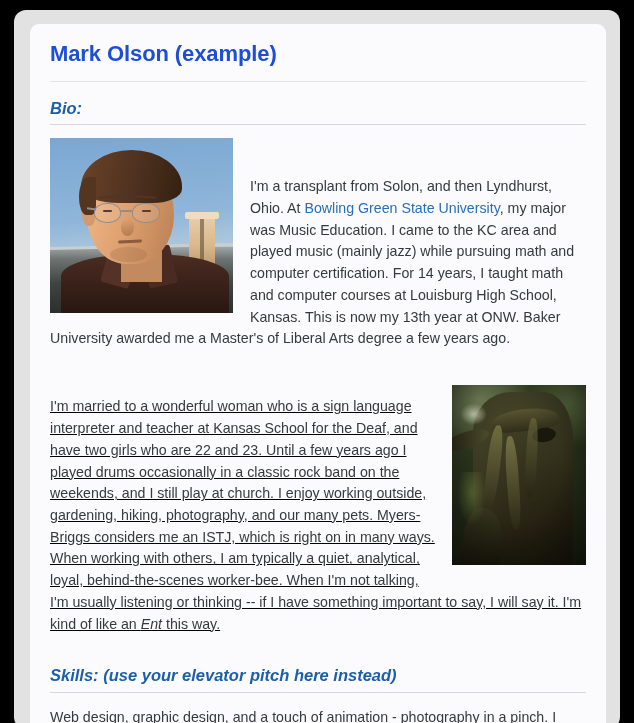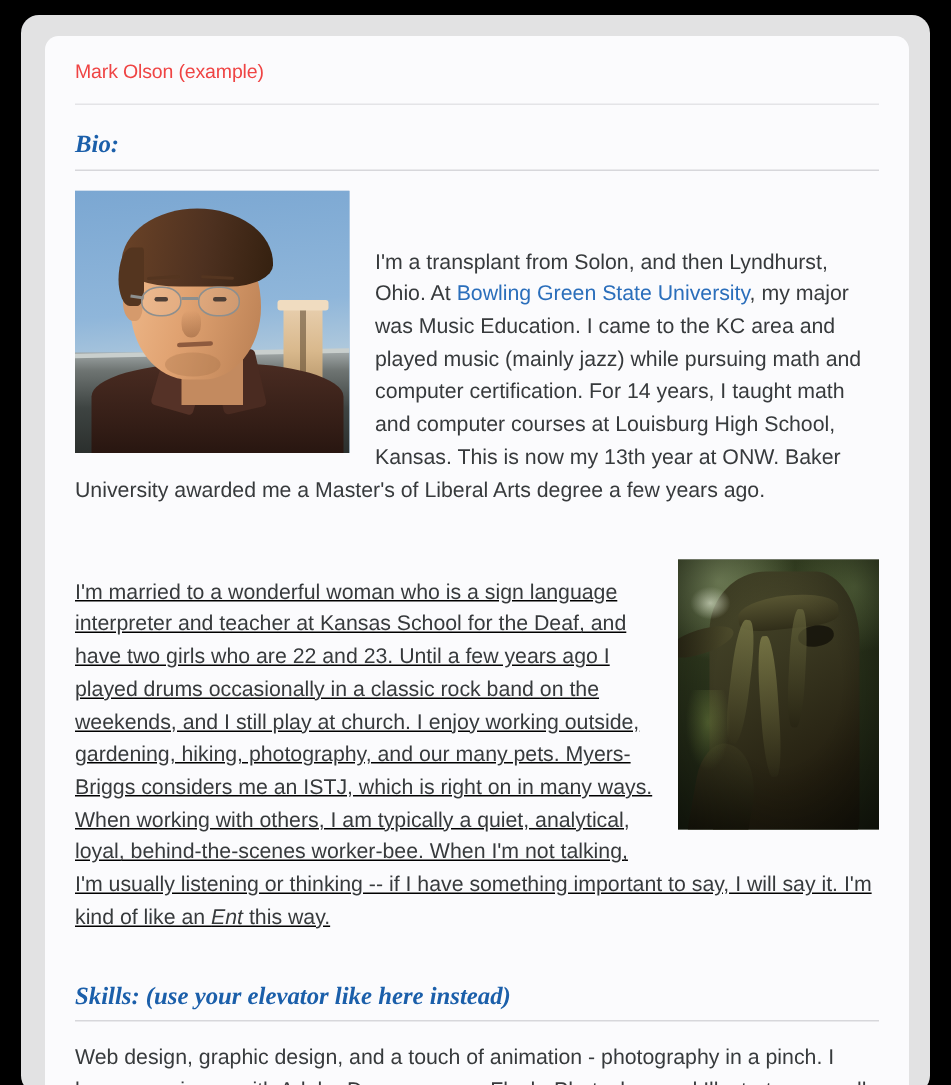--- a/index.html
+++ b/index.html
@@ -33,23 +33,23 @@
     background: #fbfbfd;
     border-radius: 9px 9px 0 0;
     overflow: hidden;
   }
 
   .page-inner {
     padding: 16px 20px 0 20px;
   }
 
   .page-title {
-    font-size: 13px;
-    font-weight: normal;
-    color: #ef4444;
+    font-size: 22px;
+    font-weight: bold;
+    color: #1d4ed8;
     letter-spacing: -0.1px;
     margin: 0 0 4px 0;
     line-height: 1.3;
   }
 
   .rule {
     height: 1px;
     background: #e4e4e7;
     border: 0;
     margin: 0;
@@ -57,21 +57,20 @@
 
   .rule-title { margin-top: 12px; }
 
   .section-heading {
     font-size: 16.5px;
     font-weight: bold;
     font-style: italic;
     color: #1b5faa;
     margin: 16px 0 6px 0;
     line-height: 1.25;
-    font-family: Liberation Serif, serif;
   }
 
   .rule-heading { background: #d7d7db; }
 
   .body-text {
     font-size: 14.2px;
     line-height: 1.53;
     color: #373a3c;
   }
 
@@ -340,19 +339,19 @@
         <div class="root-a"></div>
         <div class="moss"></div>
         <div class="highlight"></div>
         <div class="vignette"></div>
       </div>
 
       <p class="body-text"><span>I'm married to a wonderful woman who is a sign language interpreter and teacher at Kansas School for the Deaf, and have two girls who are 22 and 23. Until a few years ago I played drums occasionally in a classic rock band on the weekends, and I still play at church. I enjoy working outside, gardening, hiking, photography, and our many pets. Myers-Briggs considers me an ISTJ, which is right on in many ways. When working with others, I am typically a quiet, analytical, loyal, behind-the-scenes worker-bee. When I'm not talking, I'm usually listening or thinking -- if I have something important to say, I will say it. I'm kind of like an </span><em>Ent</em><span> this way.</span></p>
 
     </div>
 
-    <h2 class="section-heading">Skills: (use your elevator like here instead)</h2>
+    <h2 class="section-heading">Skills: (use your elevator pitch here instead)</h2>
     <hr class="rule rule-heading">
 
     <p class="body-text skills-text">Web design, graphic design, and a touch of animation - photography in a pinch. I have experience with Adobe Dreamweaver, Flash, Photoshop and Illustrator, as well as Maya, Wordpress, Joomla, Blogger, and Google Sites.</p>
 
   </div>
 </div>
 
 </body></html>

